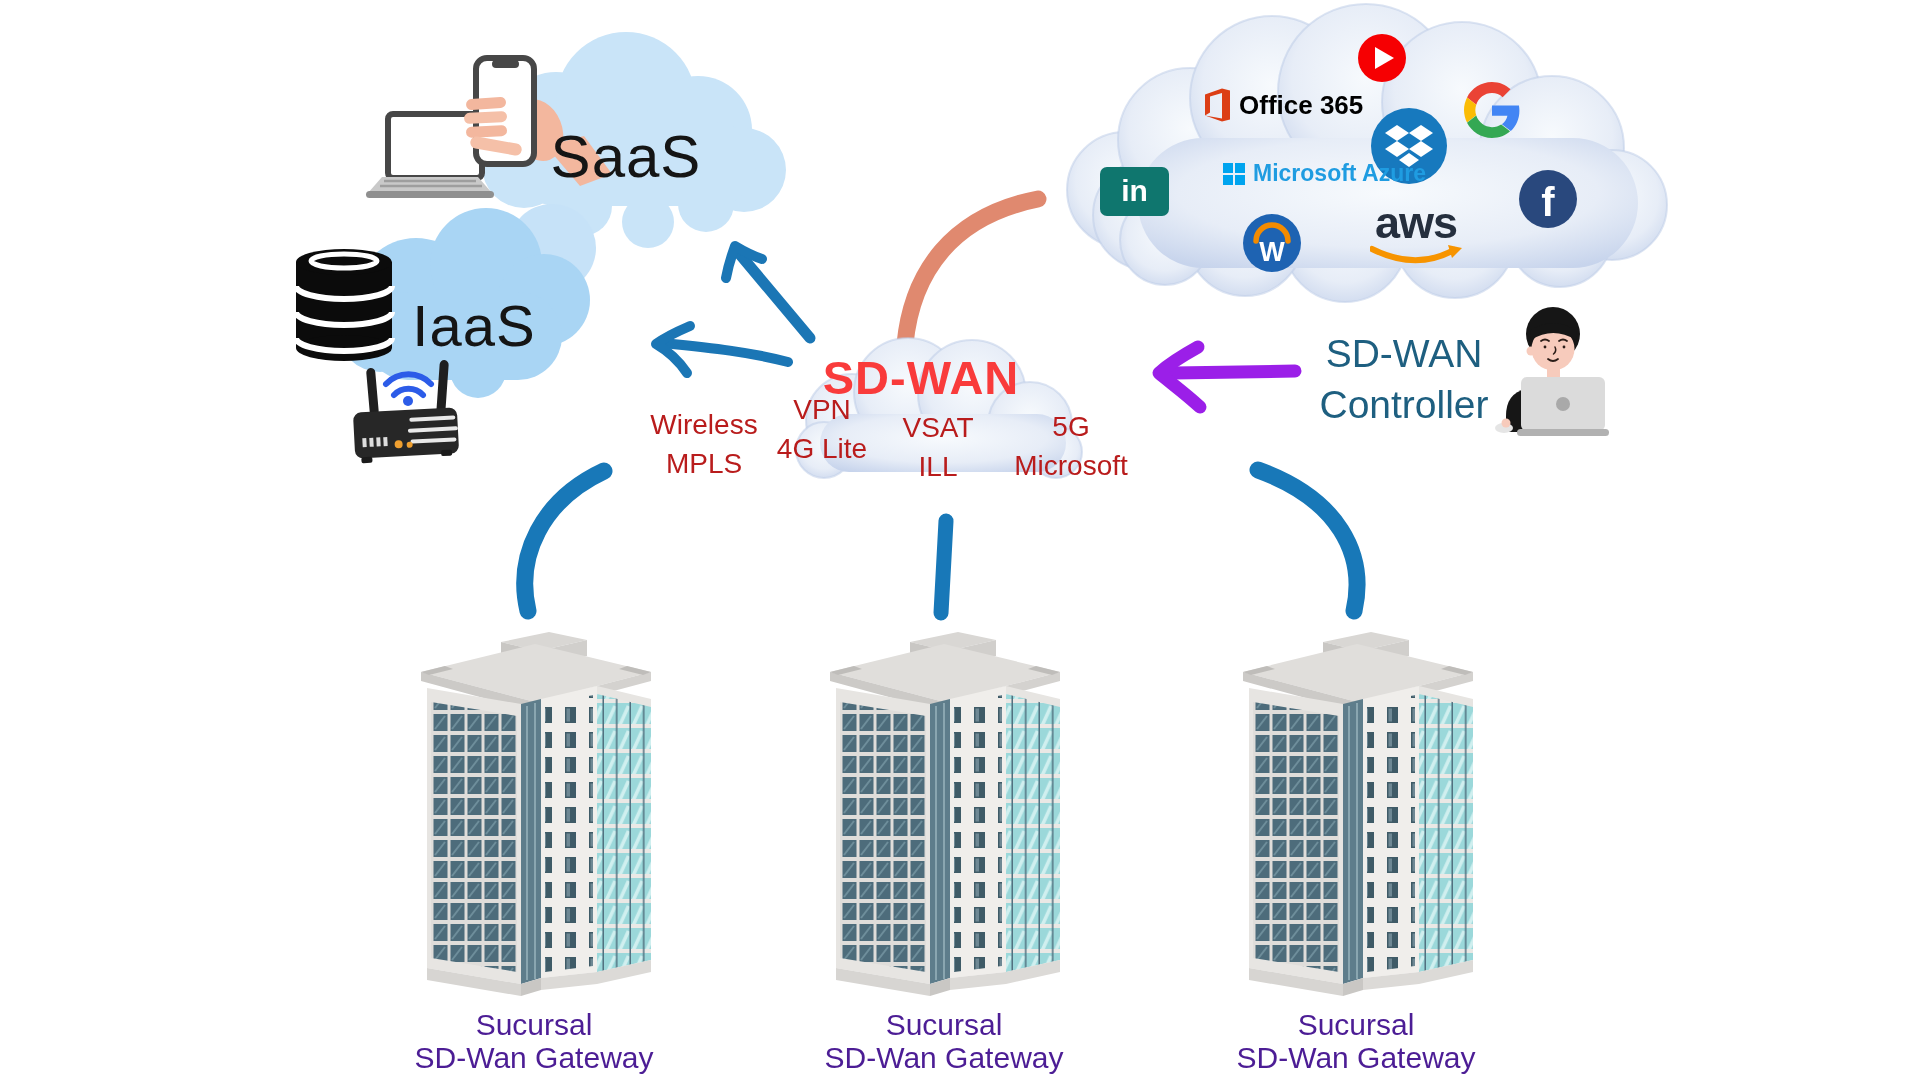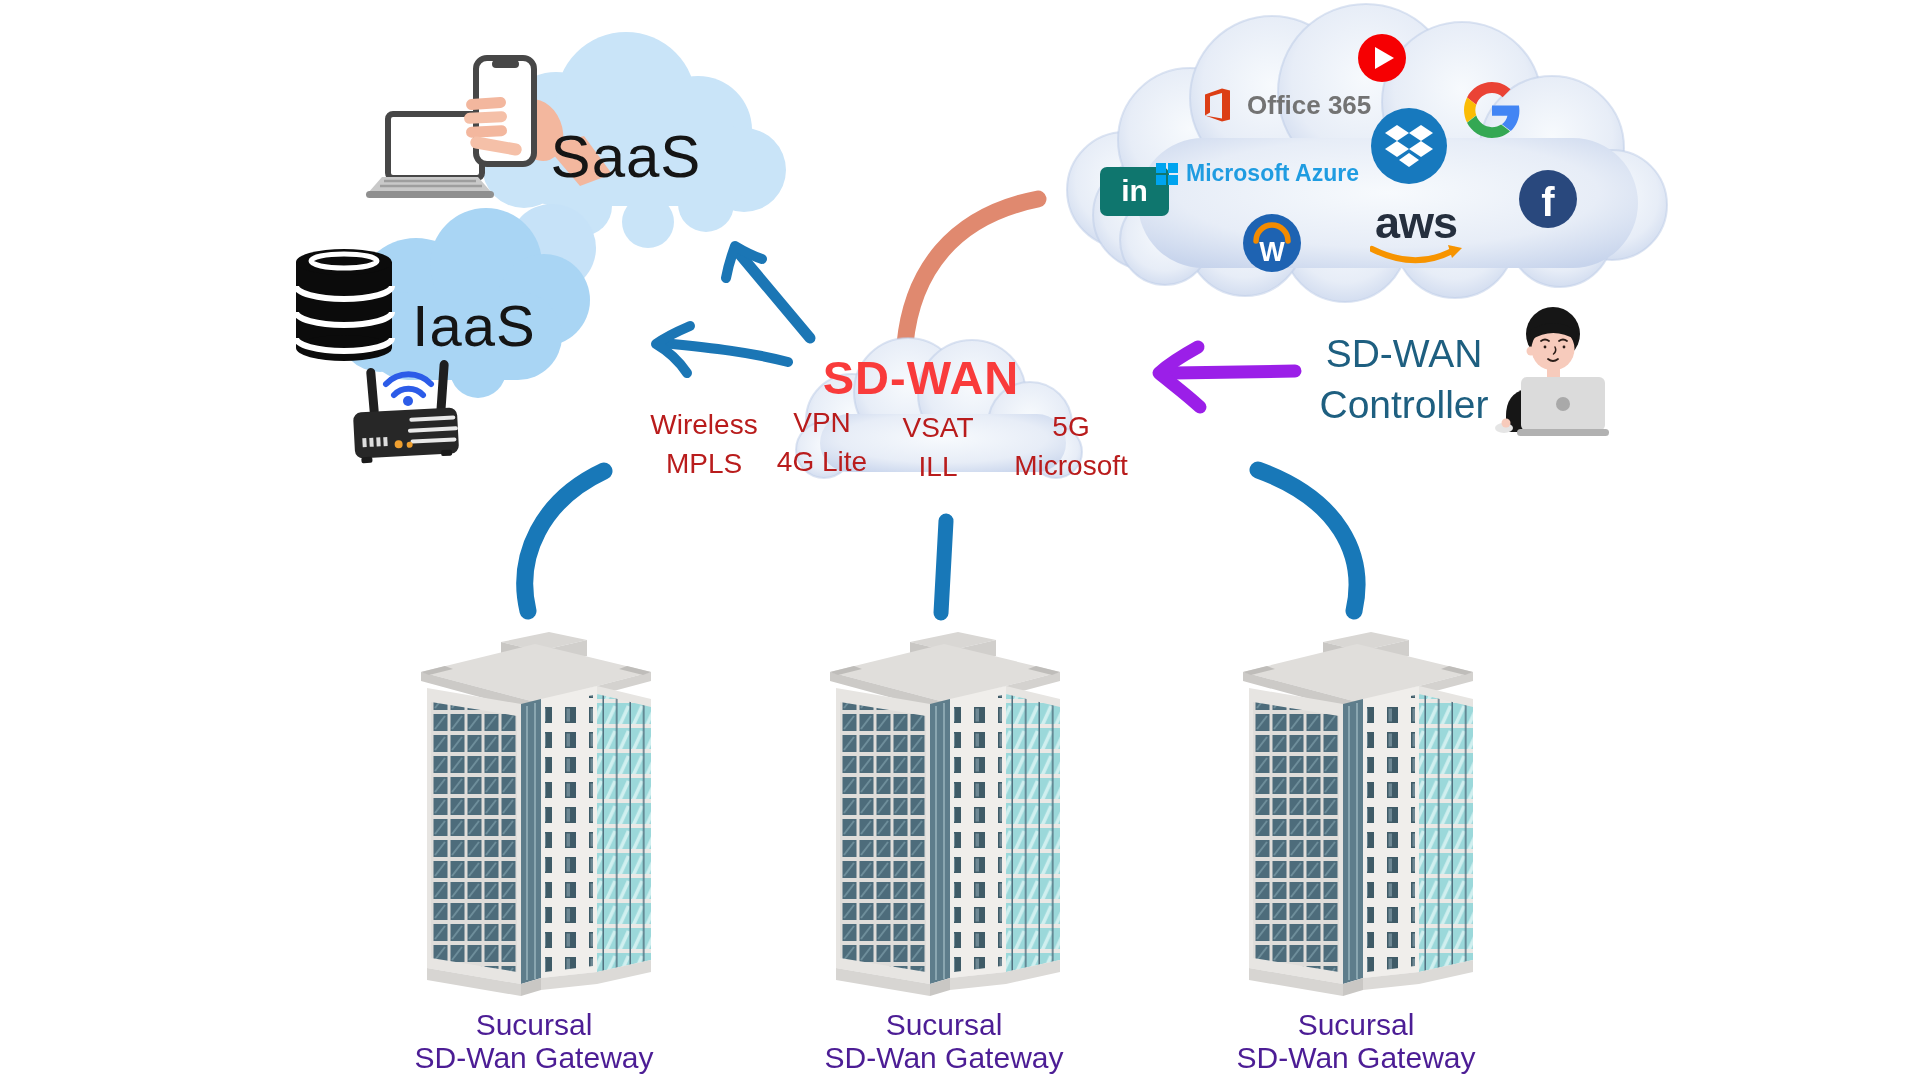--- a/index.html
+++ b/index.html
@@ -13,21 +13,21 @@
   .link-label{font-size:28px;line-height:39px;color:#b91c1c;}
   .controller-label{font-size:39px;line-height:51px;color:#1E5F80;}
   .branch-caption{font-size:30px;line-height:33px;color:#4c1d95;}
   
   .logo{position:absolute;}
   .circle-logo{border-radius:50%;display:flex;align-items:center;justify-content:center;}
   .yt{width:48px;height:48px;background:#F60002;}
   .yt-play{width:0;height:0;border-top:11px solid transparent;border-bottom:11px solid transparent;
            border-left:19px solid #ffffff;margin-left:5px;}
   .office{display:flex;align-items:center;}
-  .office-text{font-size:26px;font-weight:600;color:#737373;margin-left:16px;}
+  .office-text{font-size:26px;font-weight:600;color:#000000;margin-left:8px;}
   .azure{display:flex;align-items:center;}
   .ms-grid{width:22px;height:22px;display:grid;grid-template-columns:10px 10px;grid-template-rows:10px 10px;gap:2px;}
   .ms-grid span{background:#00A4EF;display:block;}
   .azure-text{font-size:23px;font-weight:700;color:#1F9CE1;margin-left:8px;}
   .dropbox{width:76px;height:76px;background:#1779BE;}
   .linkedin{width:69px;height:49px;background:#0f766e;border-radius:7px;text-align:center;}
   .linkedin span{color:#fff;font-size:30px;font-weight:700;line-height:47px;}
   .workday{width:58px;height:58px;background:#1E63B2;position:relative;}
   .workday .wd-w{position:absolute;left:0;right:0;bottom:4px;text-align:center;color:#fff;
                  font-size:27px;font-weight:700;}
@@ -234,21 +234,21 @@
 </svg>
 
 <div class="t cloud-name" style="left:626px;top:122px;">SaaS</div>
 <div class="t cloud-name iaas" style="left:474px;top:292px;">IaaS</div>
 <div class="t sdwan-title" style="left:921px;top:350px;">SD-WAN</div>
 
 <div class="t link-label" style="left:704px;top:405px;">
   <div>Wireless</div>
   <div>MPLS</div>
 </div>
-<div class="t link-label" style="left:822px;top:403px;">
+<div class="t link-label" style="left:822px;top:390px;">
   <div>VPN</div>
   <div>4G Lite</div>
 </div>
 <div class="t link-label" style="left:938px;top:408px;">
   <div>VSAT</div>
   <div>ILL</div>
 </div>
 <div class="t link-label" style="left:1071px;top:407px;text-align:center;">
   <div>5G</div>
   <div>Microsoft</div>
@@ -301,21 +301,21 @@
       <polygon points="38,18 50,26 38,34 26,26"></polygon>
       <polygon points="26,30 36,37 26,44 16,37"></polygon>
     </g>
   </svg>
 </div>
 
 <div class="logo linkedin" style="left:1100px;top:167px;">
   <span>in</span>
 </div>
 
-<div class="logo azure" style="left:1156px;top:160px;">
+<div class="logo azure" style="left:1223px;top:160px;">
   <span class="ms-grid">
         <span></span>
         <span></span>
         <span></span>
         <span></span>
       </span>
   <span class="azure-text">Microsoft Azure</span>
 </div>
 
 <div class="logo workday circle-logo" style="left:1243px;top:214px;">

